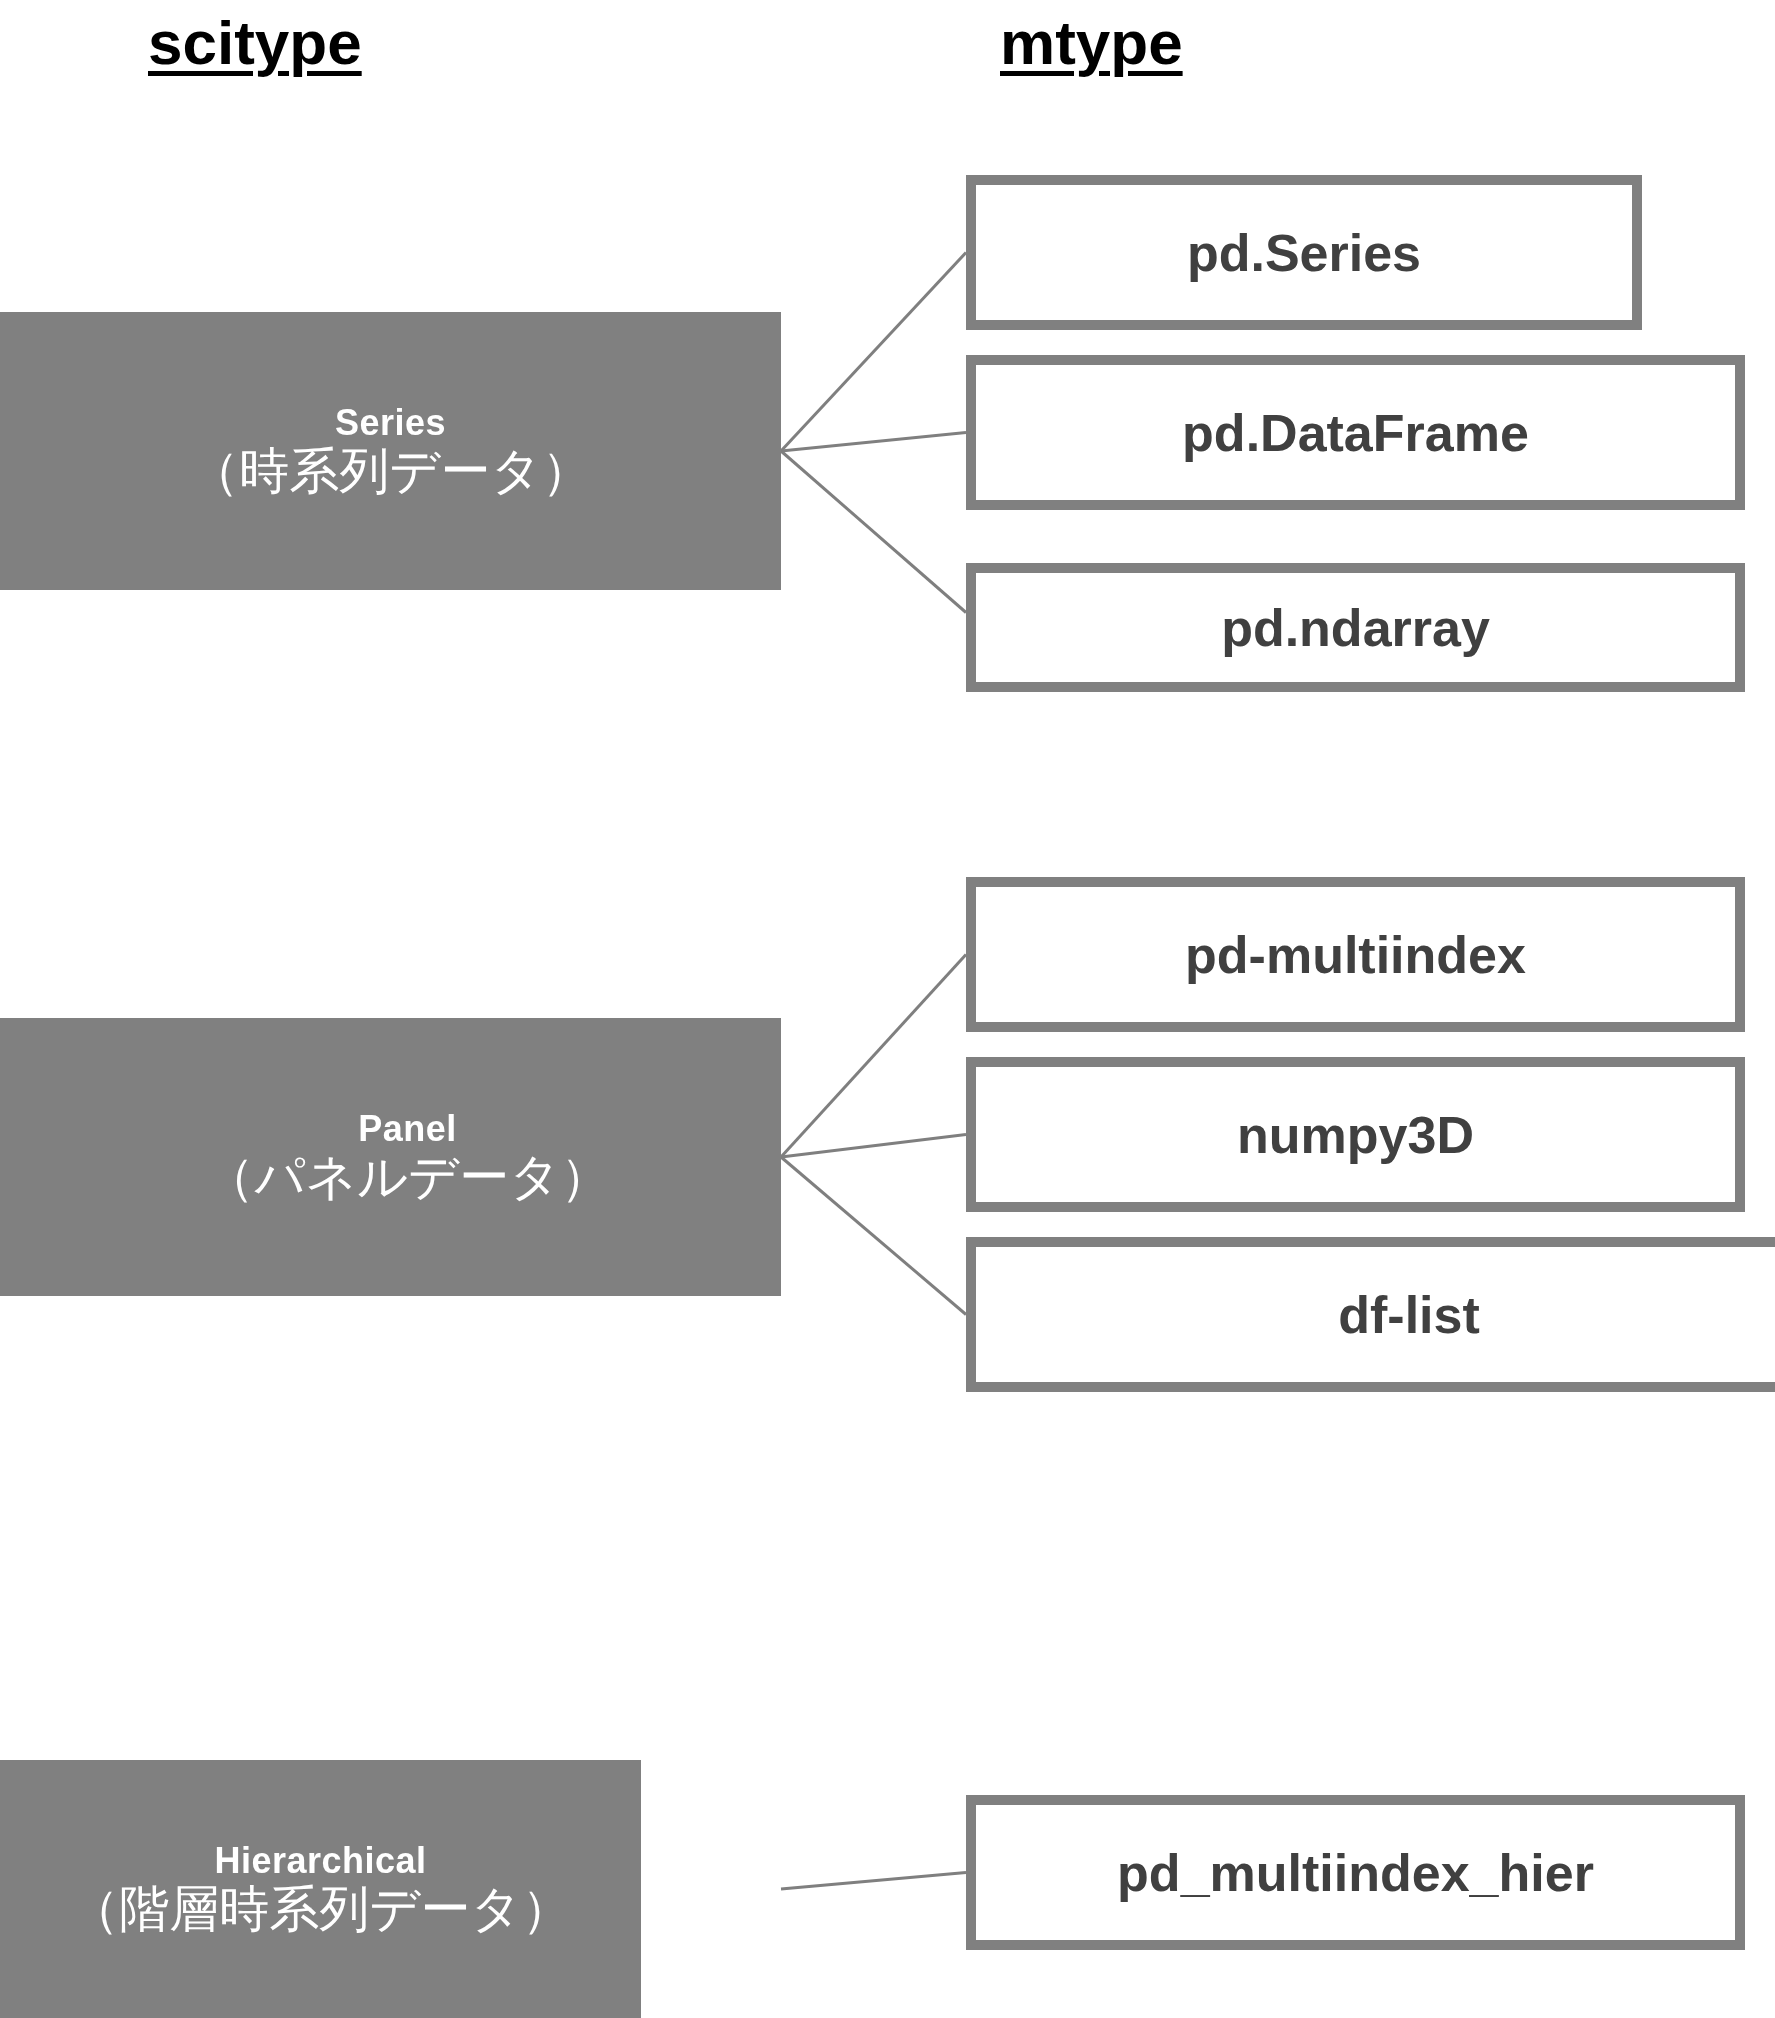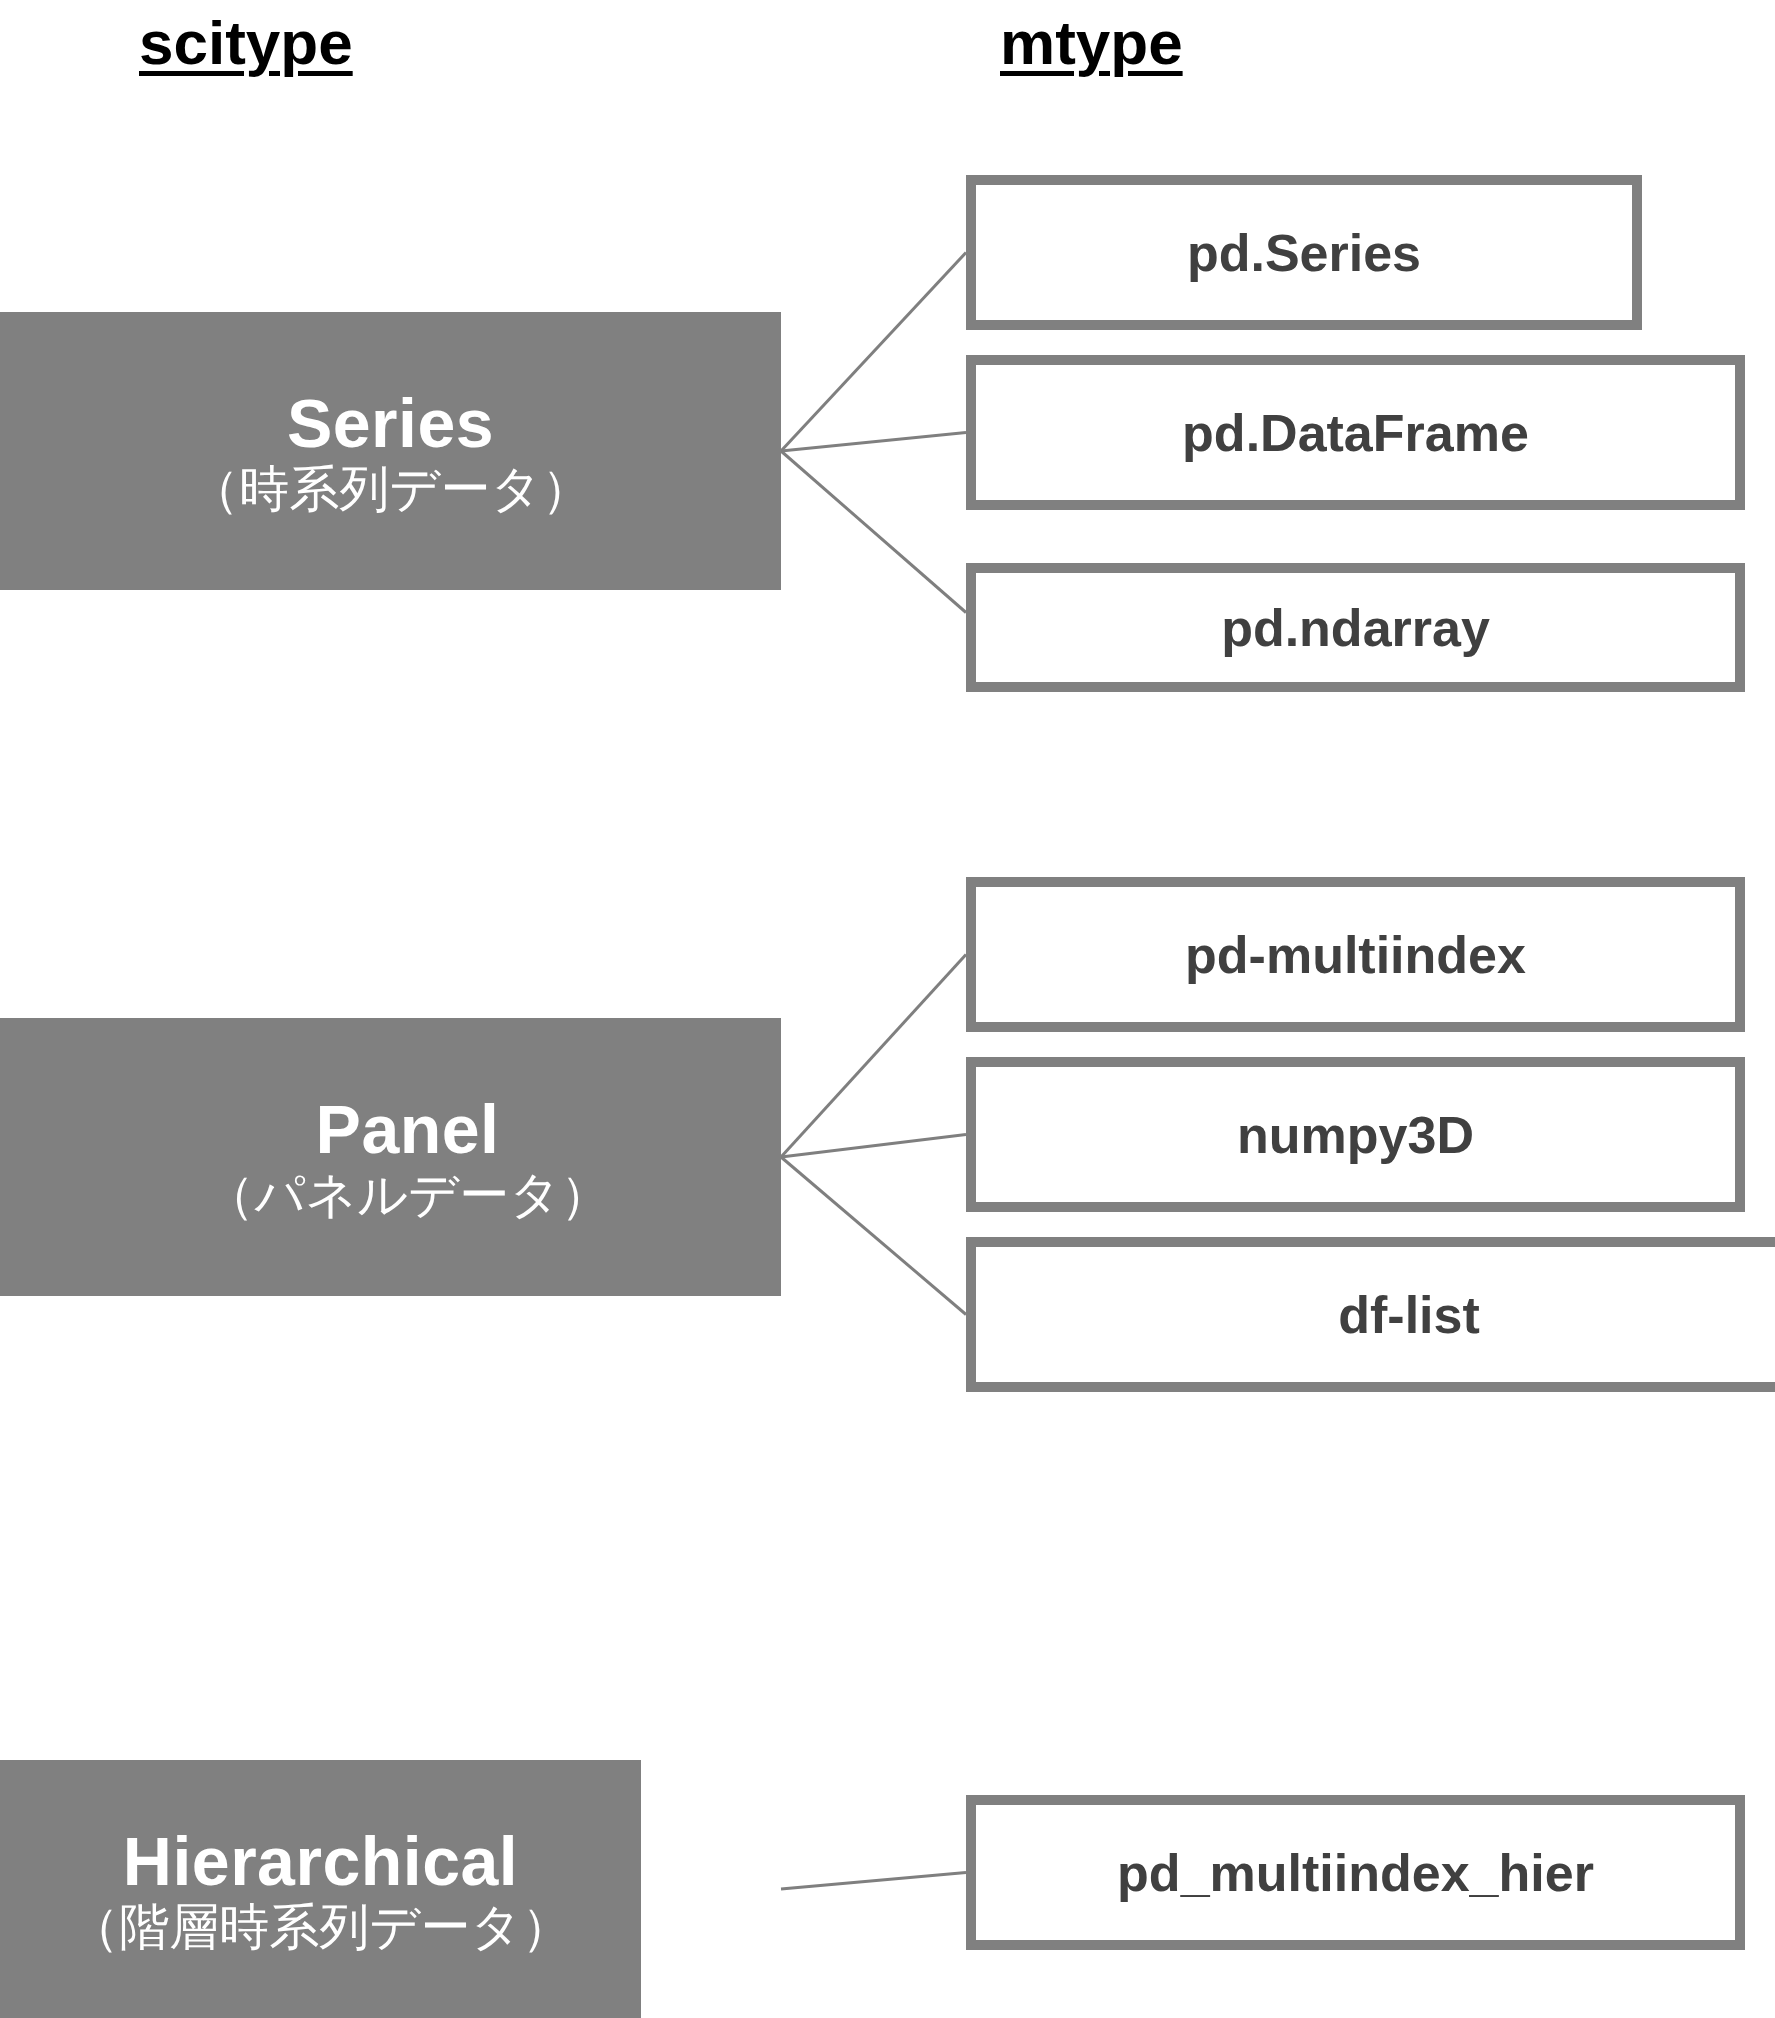--- a/index.html
+++ b/index.html
@@ -24,40 +24,40 @@
     position: absolute;
     font-weight: bold;
     color: #000000;
     font-size: 62px;
     line-height: 1;
     white-space: nowrap;
     text-decoration: underline;
     text-underline-offset: 7px;
     text-decoration-thickness: 5px;
   }
-  #hdr-scitype { left: 139px; top: 12px; }
+  #hdr-scitype { left: 148px; top: 12px; }
   #hdr-mtype   { left: 1000px; top: 12px; }
 
   
   .scitype-box {
     position: absolute;
     left: 0;
     background: #808080;
     color: #ffffff;
     display: flex;
     flex-direction: column;
     align-items: center;
     justify-content: center;
     text-align: center;
     box-sizing: border-box;
     padding: 0 6px;
   }
   .scitype-name {
     font-weight: bold;
-    font-size: 68px;
+    font-size: 36px;
     line-height: 1.12;
     letter-spacing: 0.5px;
   }
   .scitype-jp {
     font-weight: normal;
     font-size: 50px;
     line-height: 1.12;
     letter-spacing: 0px;
     text-align: right;
   }

